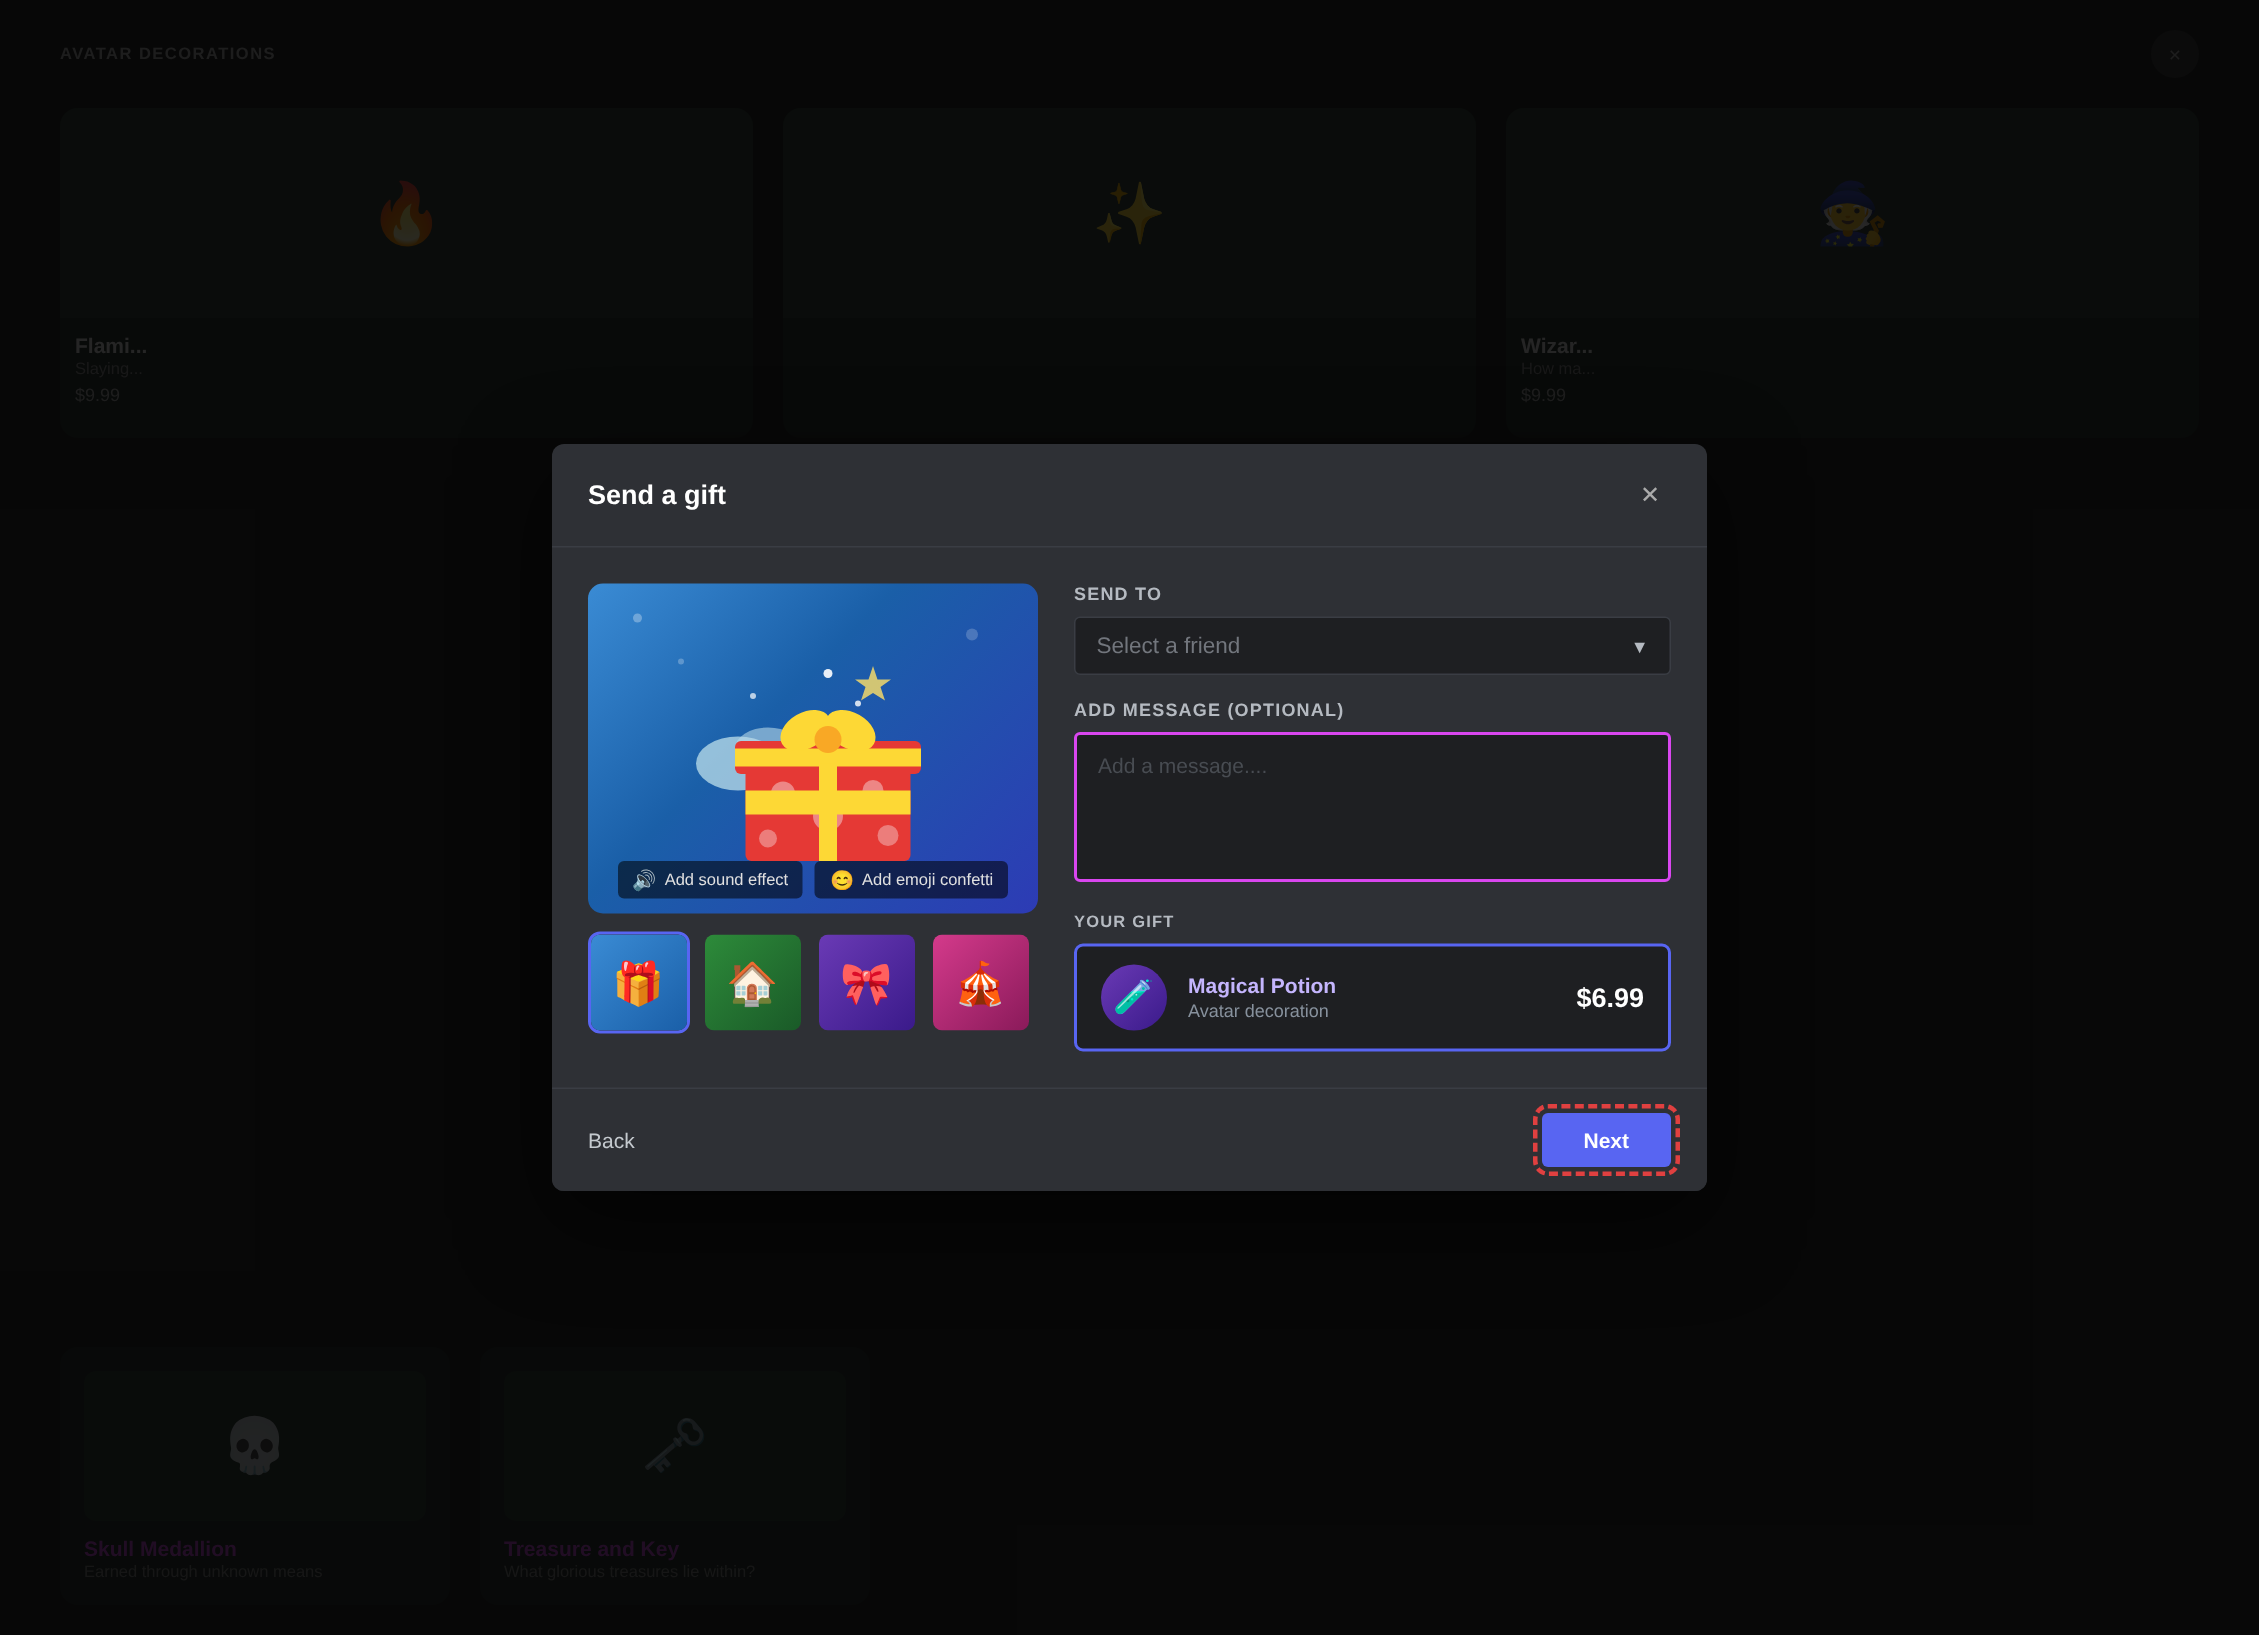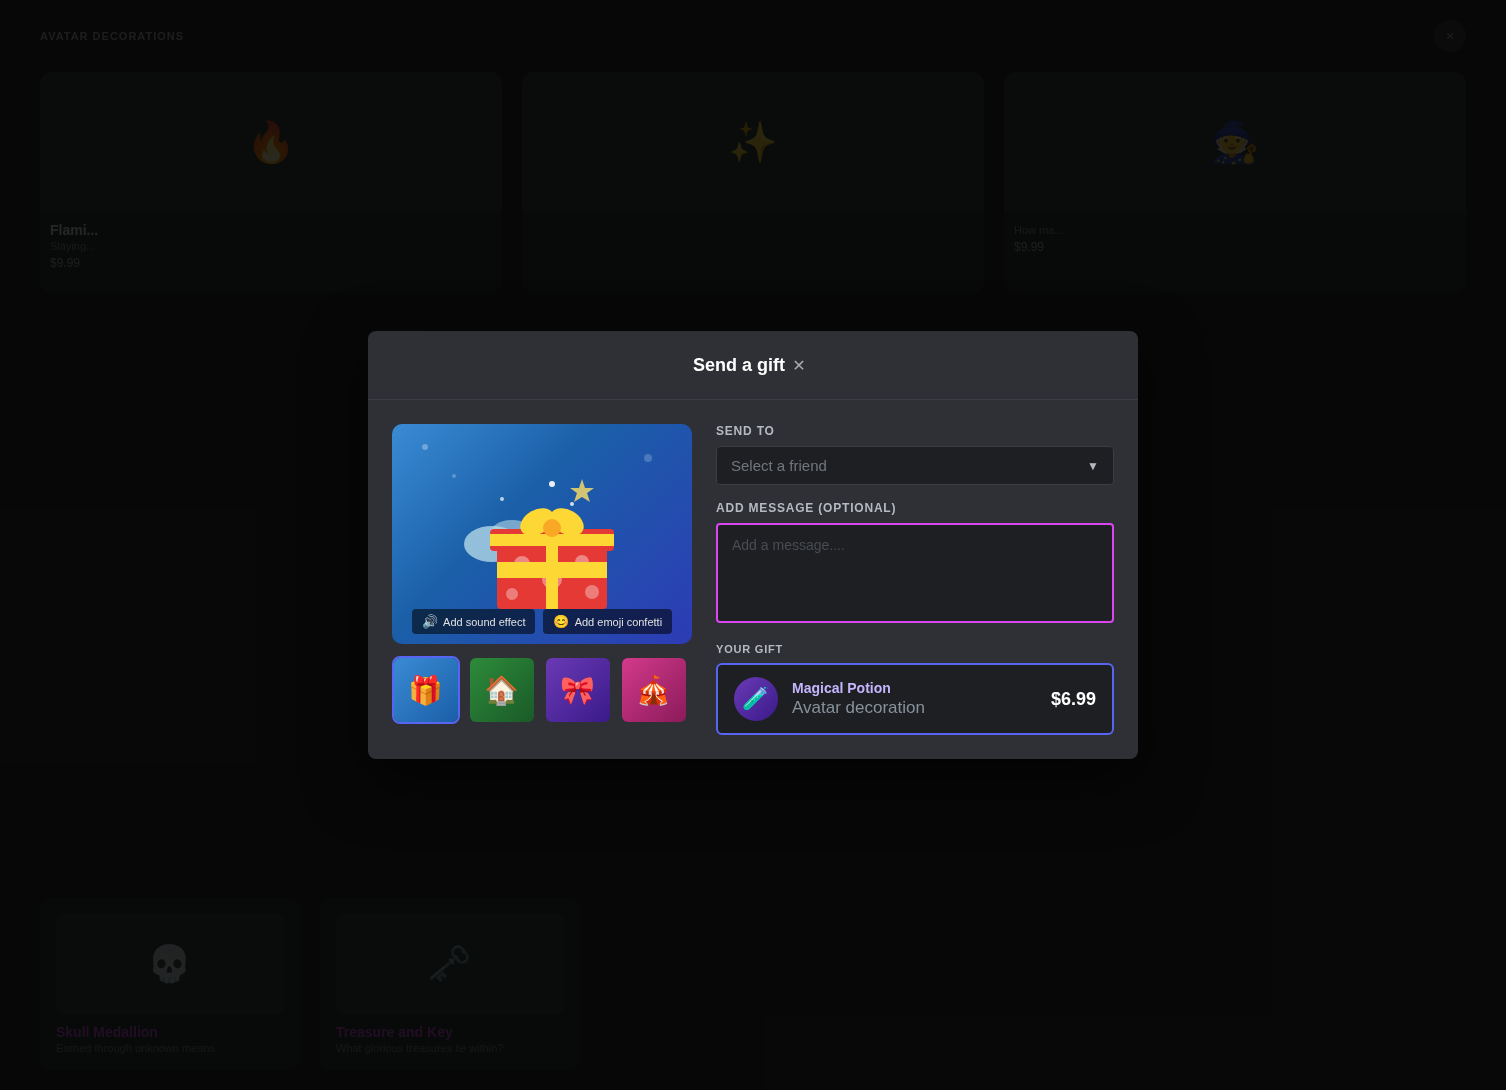--- a/index.html
+++ b/index.html
@@ -114,21 +114,21 @@
       width: 770px;
       background: #2e3035;
       border-radius: 8px;
       z-index: 20;
       overflow: hidden;
       box-shadow: 0 20px 60px rgba(0,0,0,0.6);
     }
 
     .modal-header {
       display: flex;
-      justify-content: center;
+      justify-content: space-between;
       align-items: center;
       padding: 20px 24px;
       border-bottom: 1px solid #3a3d44;
     }
 
     .modal-title {
       color: #fff;
       font-size: 18px;
       font-weight: 700;
     }
@@ -329,21 +329,21 @@
     }
 
     .gift-name {
       color: #c4b5fd;
       font-size: 14px;
       font-weight: 700;
     }
 
     .gift-type {
       color: #87919d;
-      font-size: 17px;
+      font-size: 12px;
       margin-top: 2px;
     }
 
     .gift-price {
       color: #fff;
       font-size: 18px;
       font-weight: 600;
       flex-shrink: 0;
     }
 
@@ -452,20 +452,21 @@
     <div class="bg-item-card">
       <div class="bg-item-img">✨</div>
       <div class="bg-item-info">
         <div class="bg-item-name"></div>
         <div class="bg-item-desc"></div>
       </div>
     </div>
     <div class="bg-item-card">
       <div class="bg-item-img">🧙</div>
       <div class="bg-item-info">
+        <div class="bg-item-name">Wizar...</div>
         <div class="bg-item-desc">How ma...</div>
         <div class="bg-item-price">$9.99</div>
       </div>
     </div>
   </div>
 </div>
 
 <div class="bg-bottom-row">
   <div class="bg-bottom-card">
     <div class="bg-bottom-img">💀</div>
@@ -578,13 +579,17 @@
         <div class="gift-icon-circle">🧪</div>
         <div class="gift-info">
           <div class="gift-name">Magical Potion</div>
           <div class="gift-type">Avatar decoration</div>
         </div>
         <div class="gift-price">$6.99</div>
       </div>
     </div>
   </div>
 
+  <div class="modal-footer">
+    <button class="back-btn">Back</button>
+    <button class="next-btn">Next</button>
+  </div>
 </div>
 
 </body></html>

